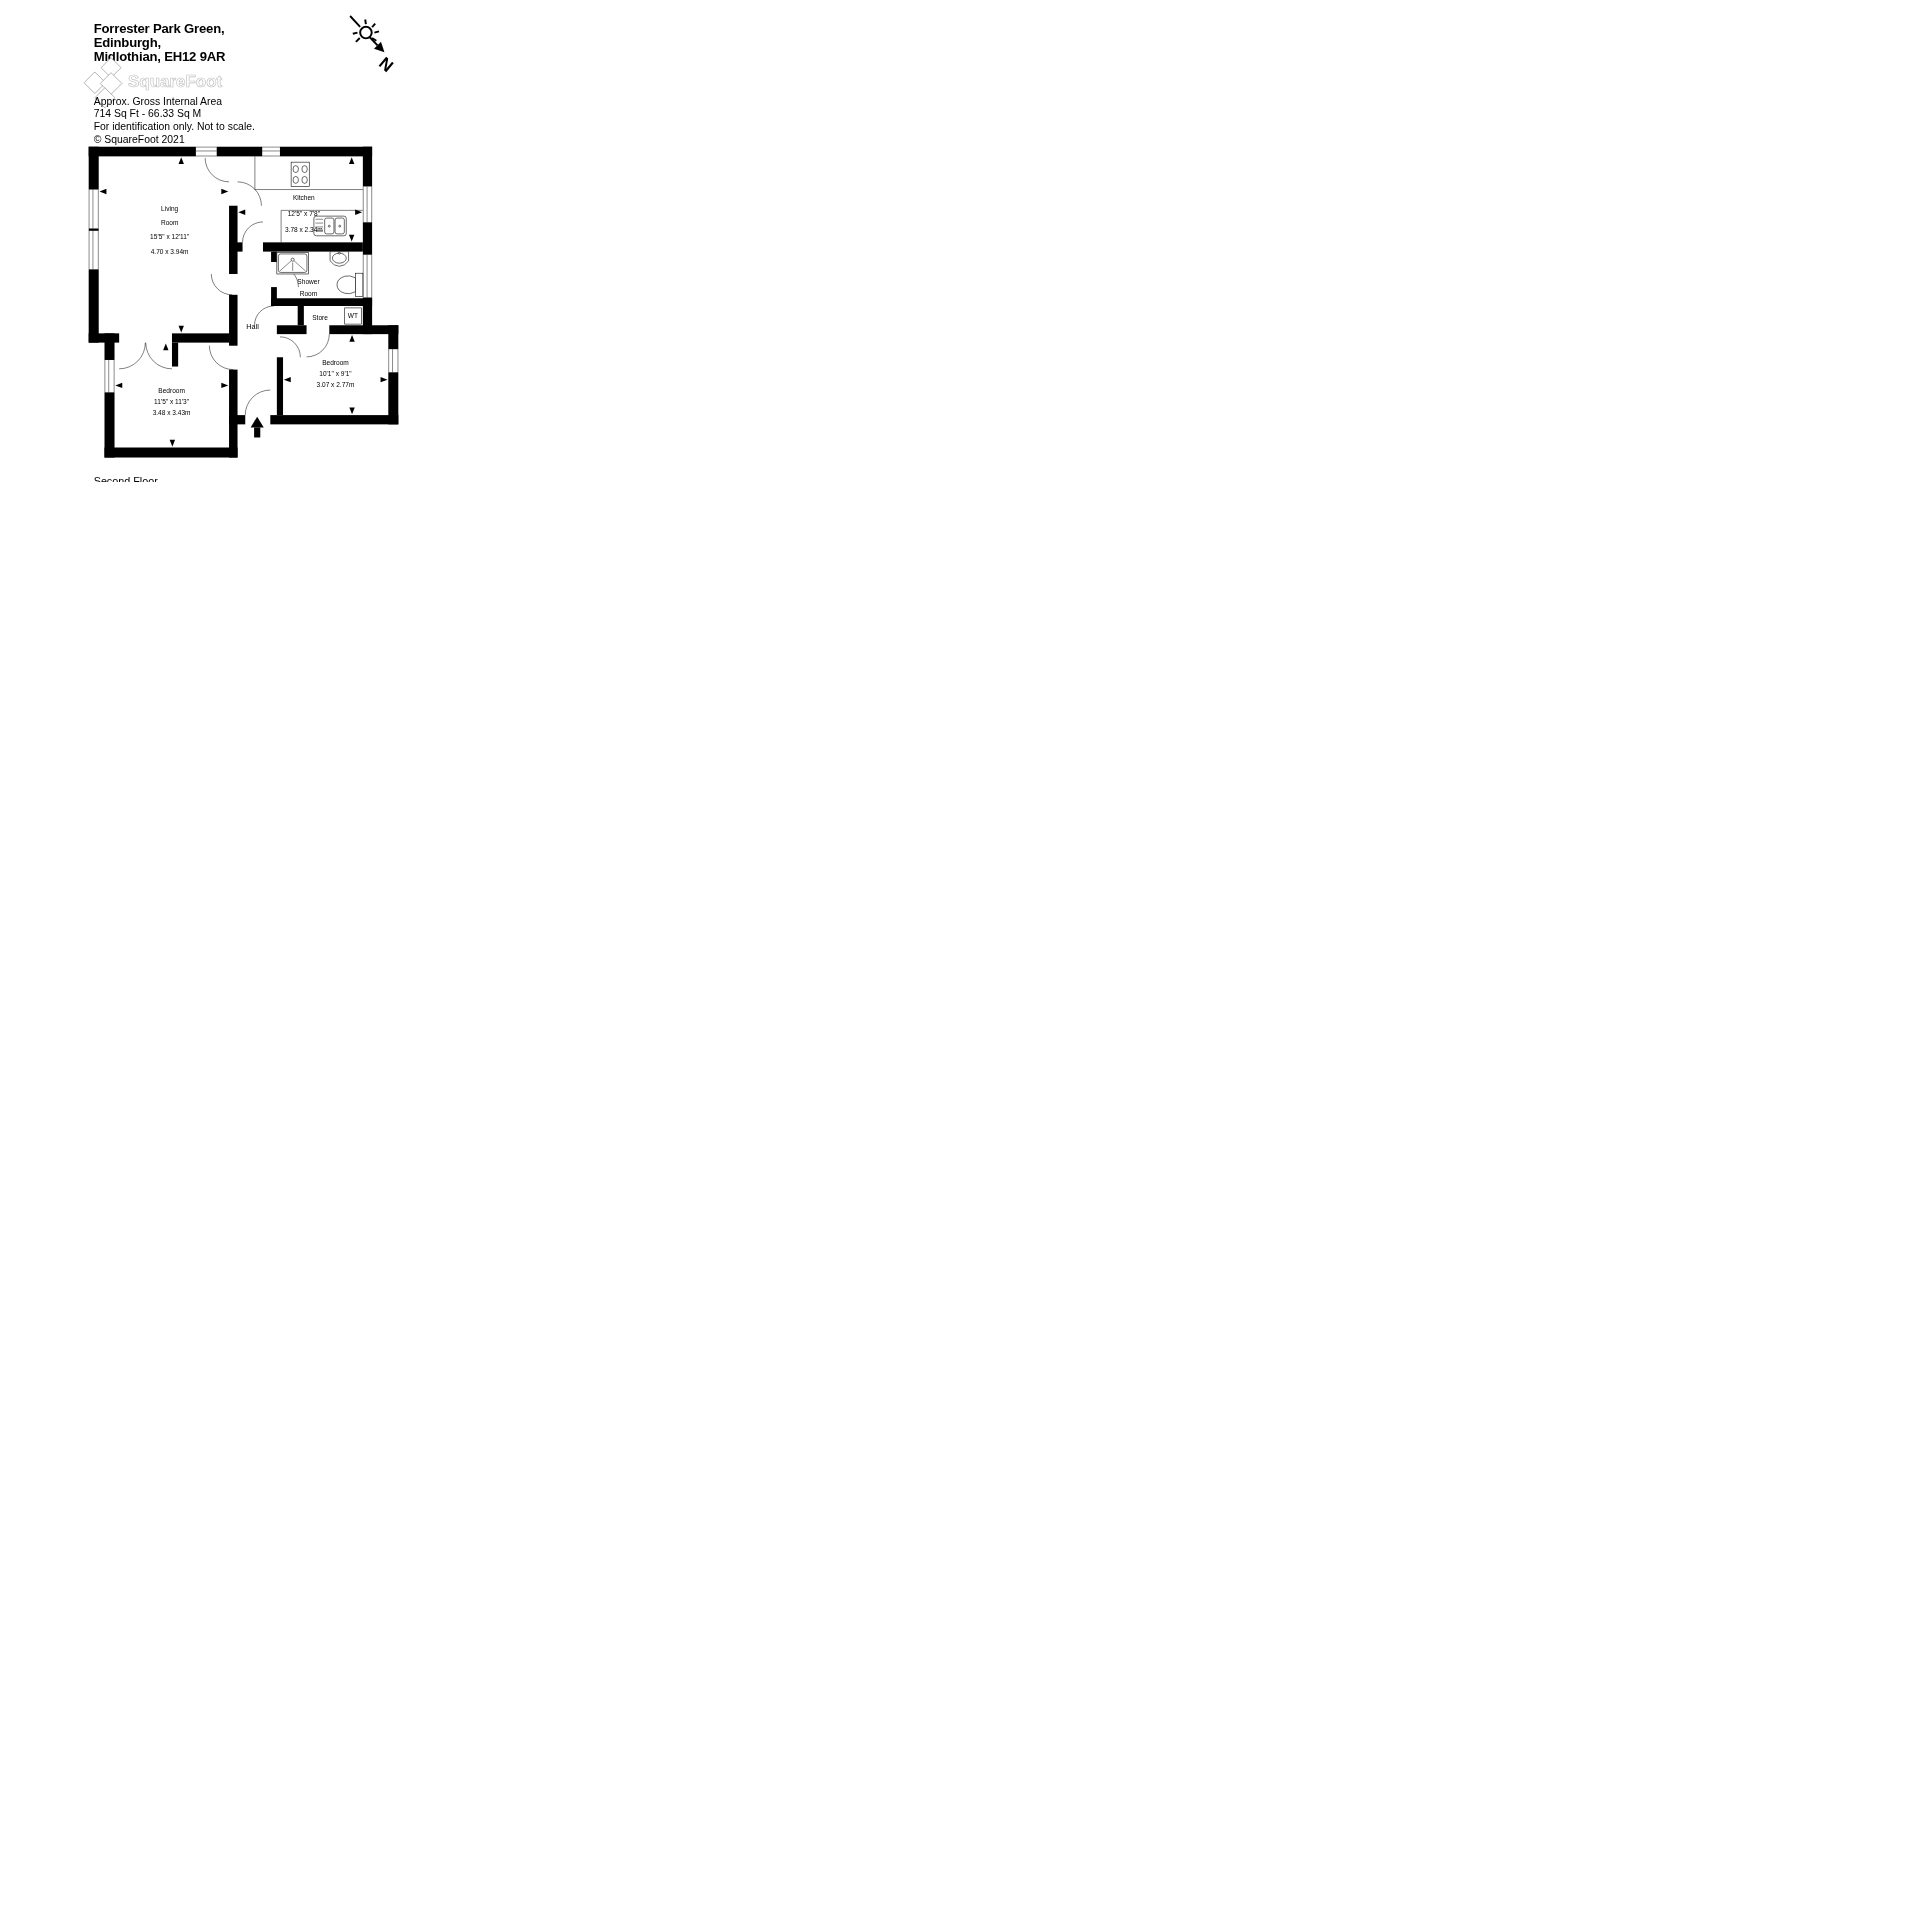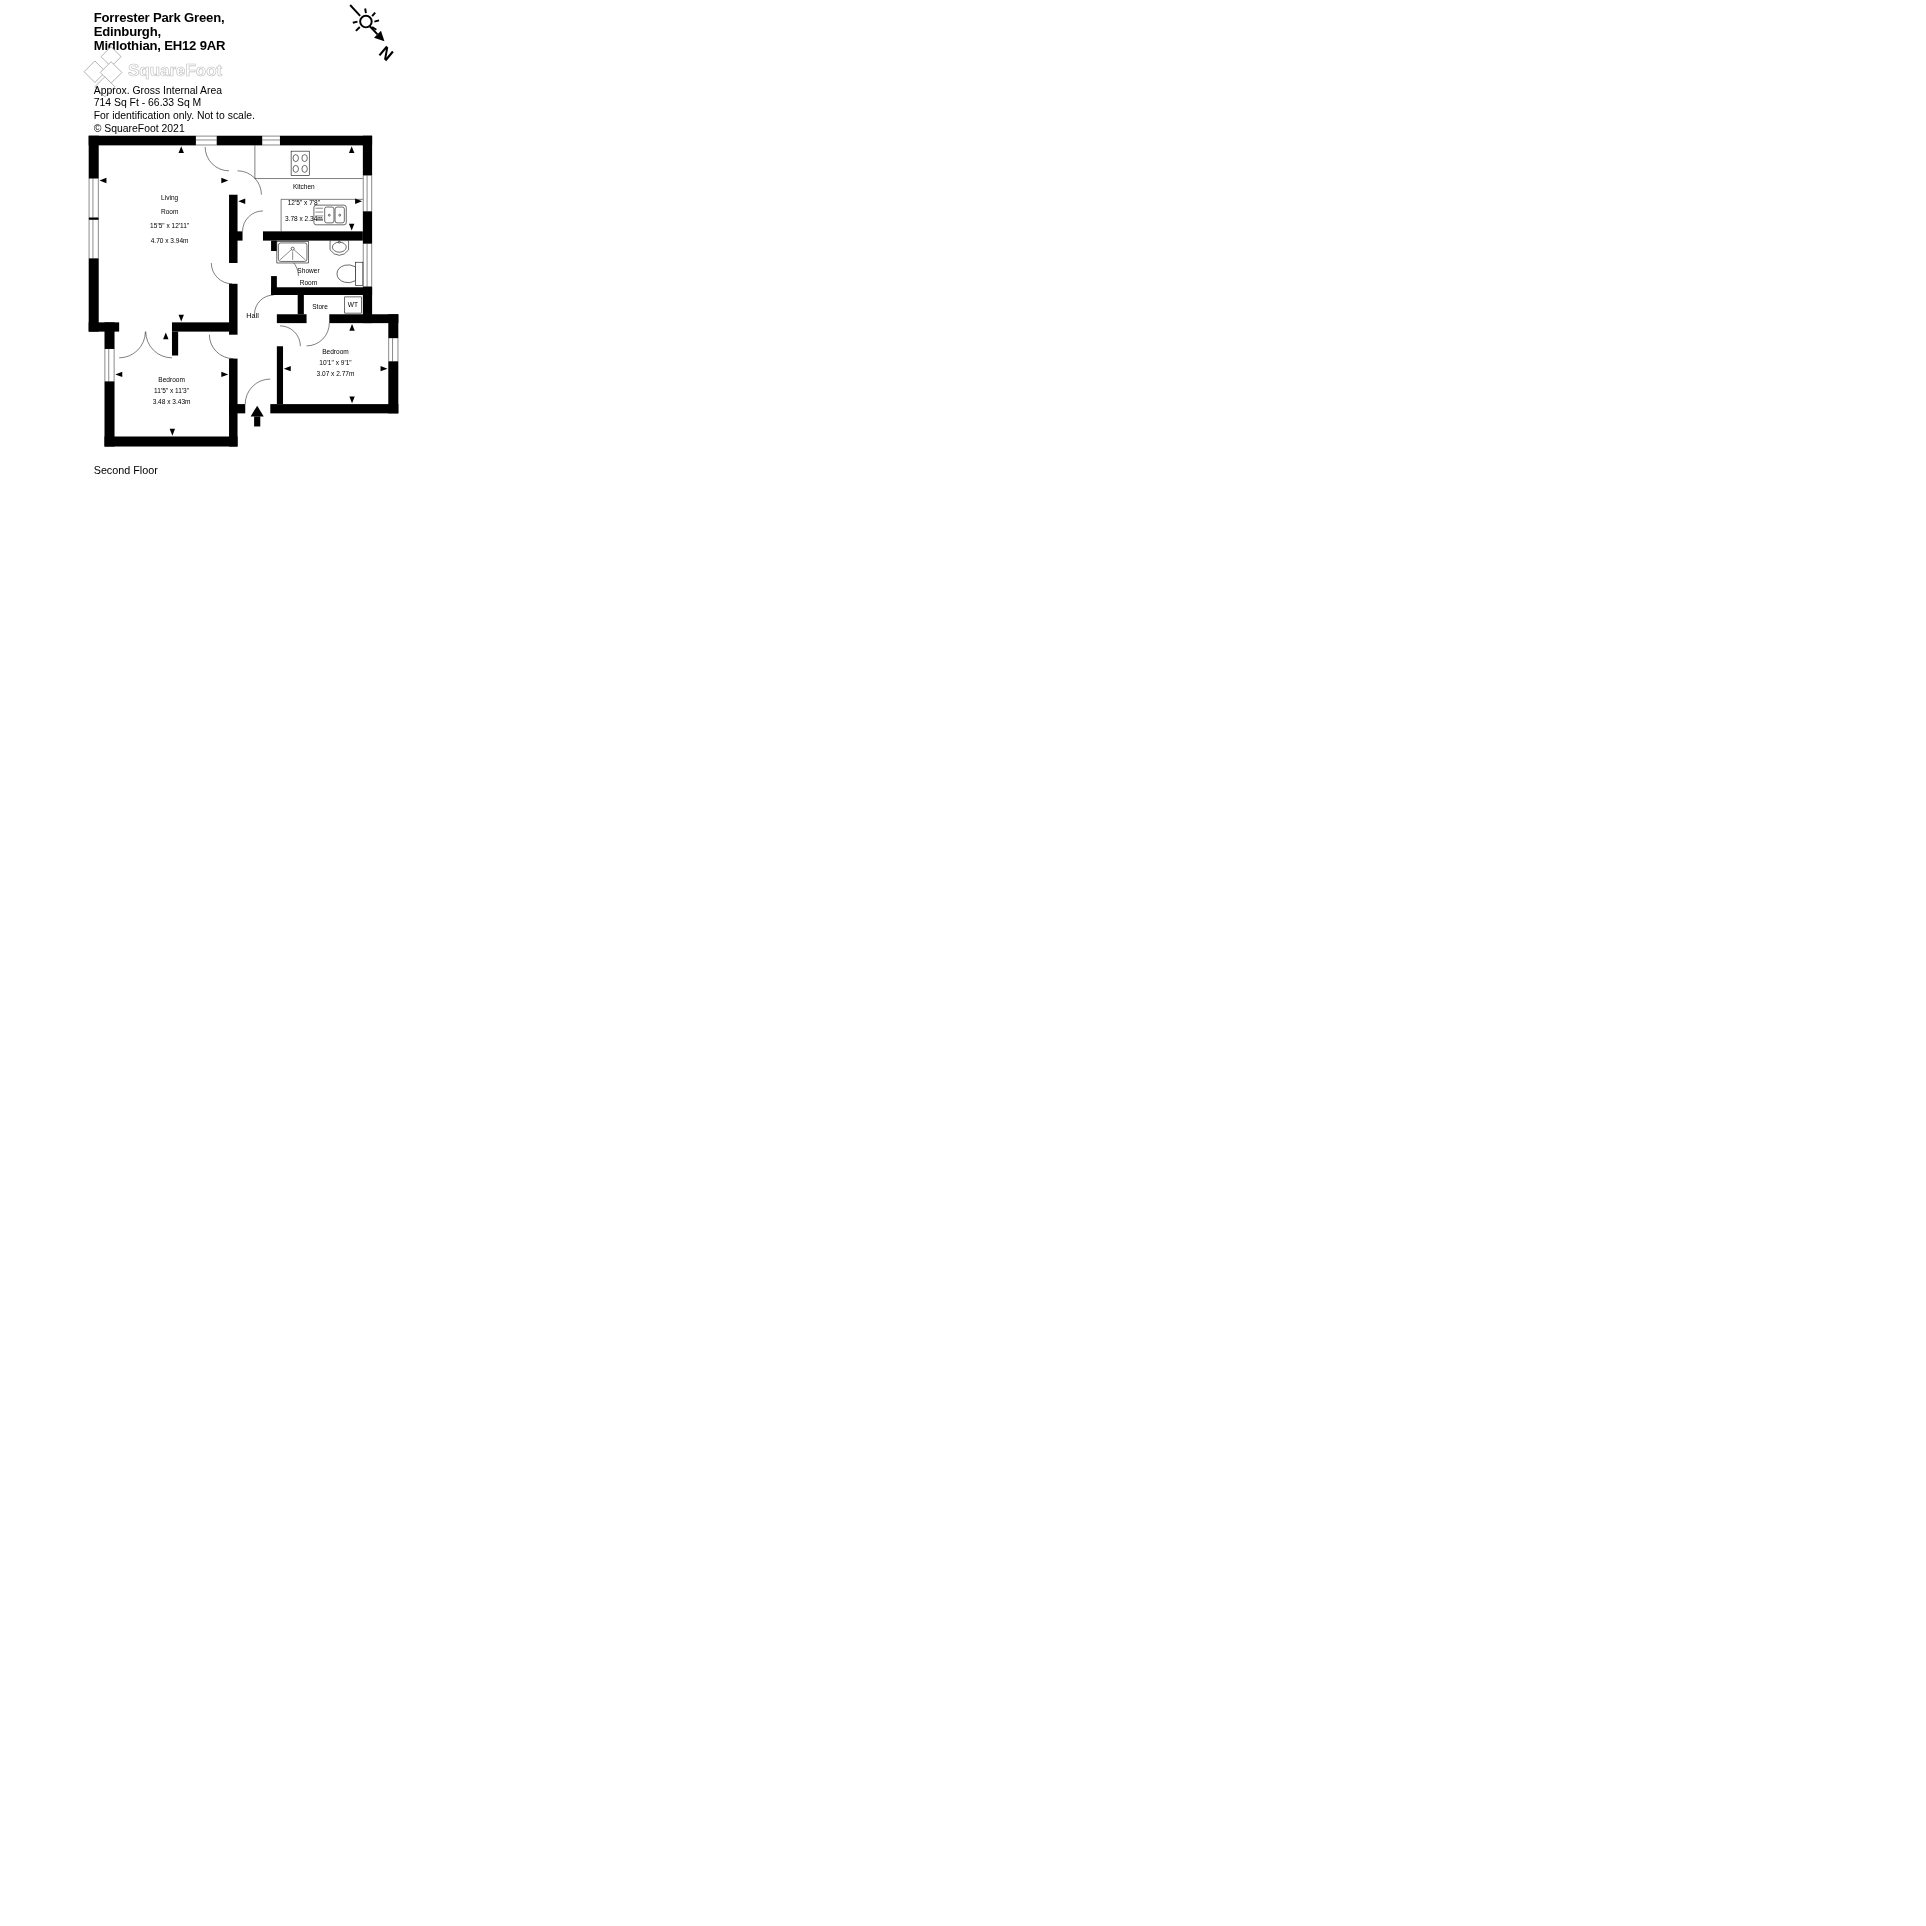--- a/index.html
+++ b/index.html
@@ -1,17 +1,17 @@
 <!DOCTYPE html>
 <html style="font-size:6.2px"><head>
 <meta charset="utf-8">
 <style>
   html,body{margin:0;padding:0;background:#ffffff;}
   body{width:482px;height:482px;font-family:"Liberation Sans",sans-serif;}
-  #plan-root{position:relative;width:482px;height:482px;}
+  #plan-root{position:relative;width:482px;height:482px;margin-top:11px;}
   svg{display:block;}
   .addr{font-weight:bold;font-size:34px;letter-spacing:-0.5px;fill:#000;}
   .meta{font-size:27px;fill:#000;}
   .room-label{font-size:17px;fill:#000;text-anchor:middle;}
   .floor-label{font-size:28px;fill:#000;}
   .logo-text{font-weight:bold;font-size:44px;fill:#ffffff;stroke:#bdbdbd;stroke-width:1.6px;letter-spacing:0;}
   .wall{fill:#000;}
   .thin{stroke:#000;stroke-width:1.3;fill:none;}
   .fixture{stroke:#000;stroke-width:1.5;fill:#ffffff;}
   .glass{stroke:#000;stroke-width:1.2;}

